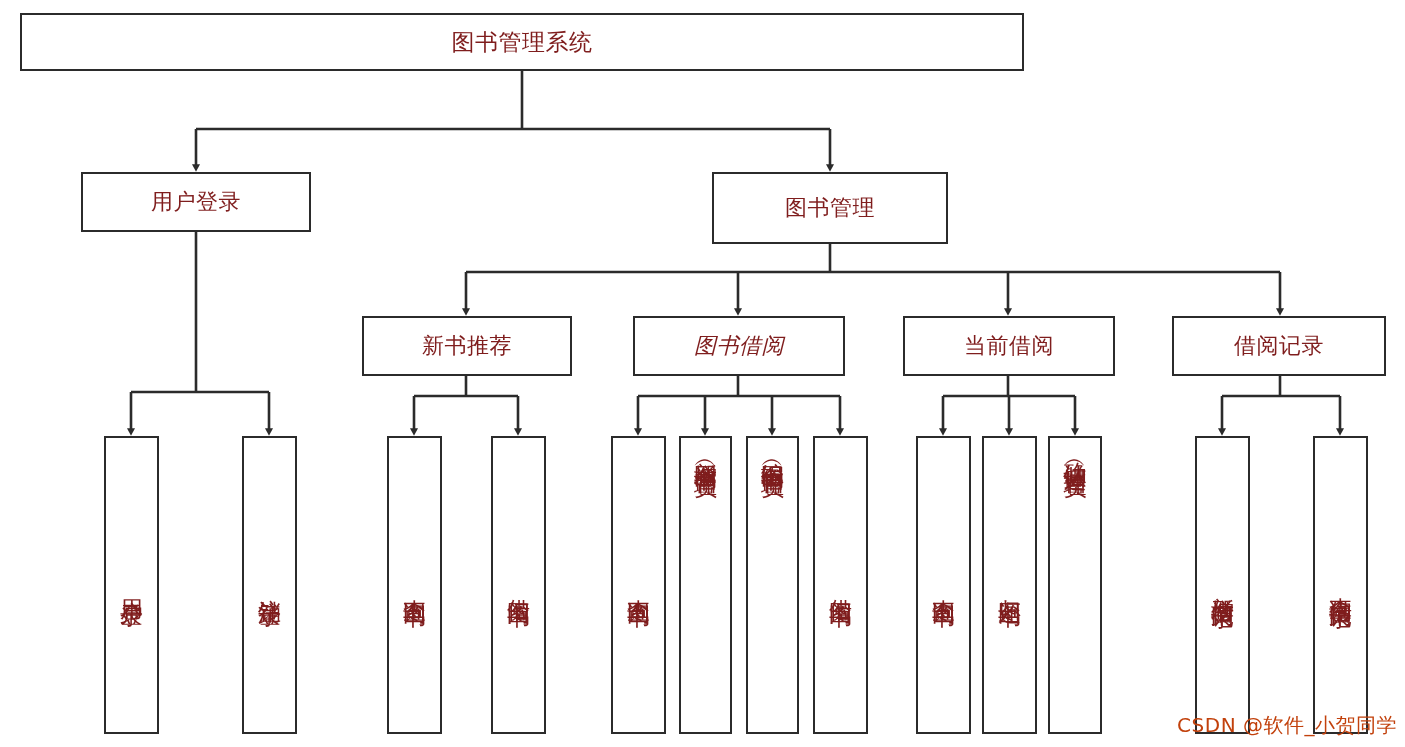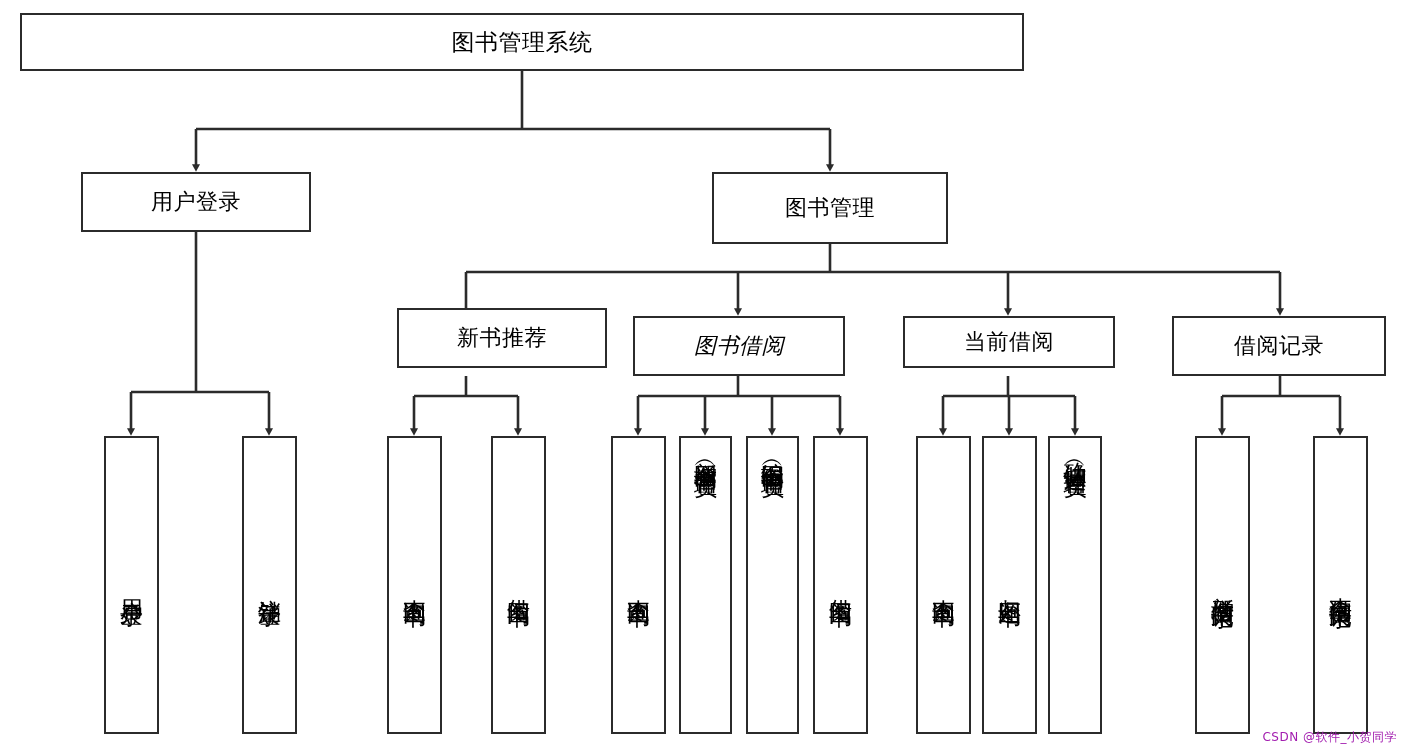--- a/index.html
+++ b/index.html
@@ -34,21 +34,21 @@
     display: flex;
     align-items: center;
     justify-content: center;
     color: #3a3a3a;
     z-index: 2;
   }
   .node .label {
     display: block;
     text-align: center;
     line-height: 1.08;
-    color: #000000;
+    color: #7f1d1d;
   }
   .node.horizontal .label {
     font-size: 22px;
     letter-spacing: 0.5px;
   }
   .node.root .label {
     font-size: 23px;
   }
   .node.vertical {
     align-items: flex-start;
@@ -63,23 +63,23 @@
     white-space: nowrap;
     margin: 0 auto;
   }
   .node.vertical.center {
     align-items: center;
     padding-top: 0;
   }
   .watermark {
     position: absolute;
     right: 8px;
-    bottom: 1px;
-    font-size: 12px;
-    color: #a21caf;
+    bottom: 8px;
+    font-size: 20px;
+    color: #c2410c;
     letter-spacing: 0.5px;
     z-index: 5;
     white-space: nowrap;
   }
 </style>
 </head>
 <body>
 
 <div id="canvas">
 
@@ -137,27 +137,27 @@
     <span class="label">图书管理系统</span>
   </div>
 
   <div class="node horizontal" style="left:81px; top:172px; width:230px; height:60px;">
     <span class="label">用户登录</span>
   </div>
   <div class="node horizontal" style="left:712px; top:172px; width:236px; height:72px;">
     <span class="label">图书管理</span>
   </div>
 
-  <div class="node horizontal" style="left:362px; top:308px; width:210px; height:60px;margin-left:35px;">
+  <div class="node horizontal" style="left:362px; top:316px; width:210px; height:60px;">
     <span class="label">新书推荐</span>
   </div>
   <div class="node horizontal" style="left:633px; top:316px; width:212px; height:60px;font-style:italic;">
     <span class="label">图书借阅</span>
   </div>
-  <div class="node horizontal" style="left:903px; top:316px; width:212px; height:52px;">
+  <div class="node horizontal" style="left:903px; top:316px; width:212px; height:60px;">
     <span class="label">当前借阅</span>
   </div>
   <div class="node horizontal" style="left:1172px; top:316px; width:214px; height:60px;">
     <span class="label">借阅记录</span>
   </div>
 
   <div class="node vertical center" style="left:104px; top:436px; width:55px; height:298px;">
     <span class="label">用户登录</span>
   </div>
   <div class="node vertical center" style="left:242px; top:436px; width:55px; height:298px;">

